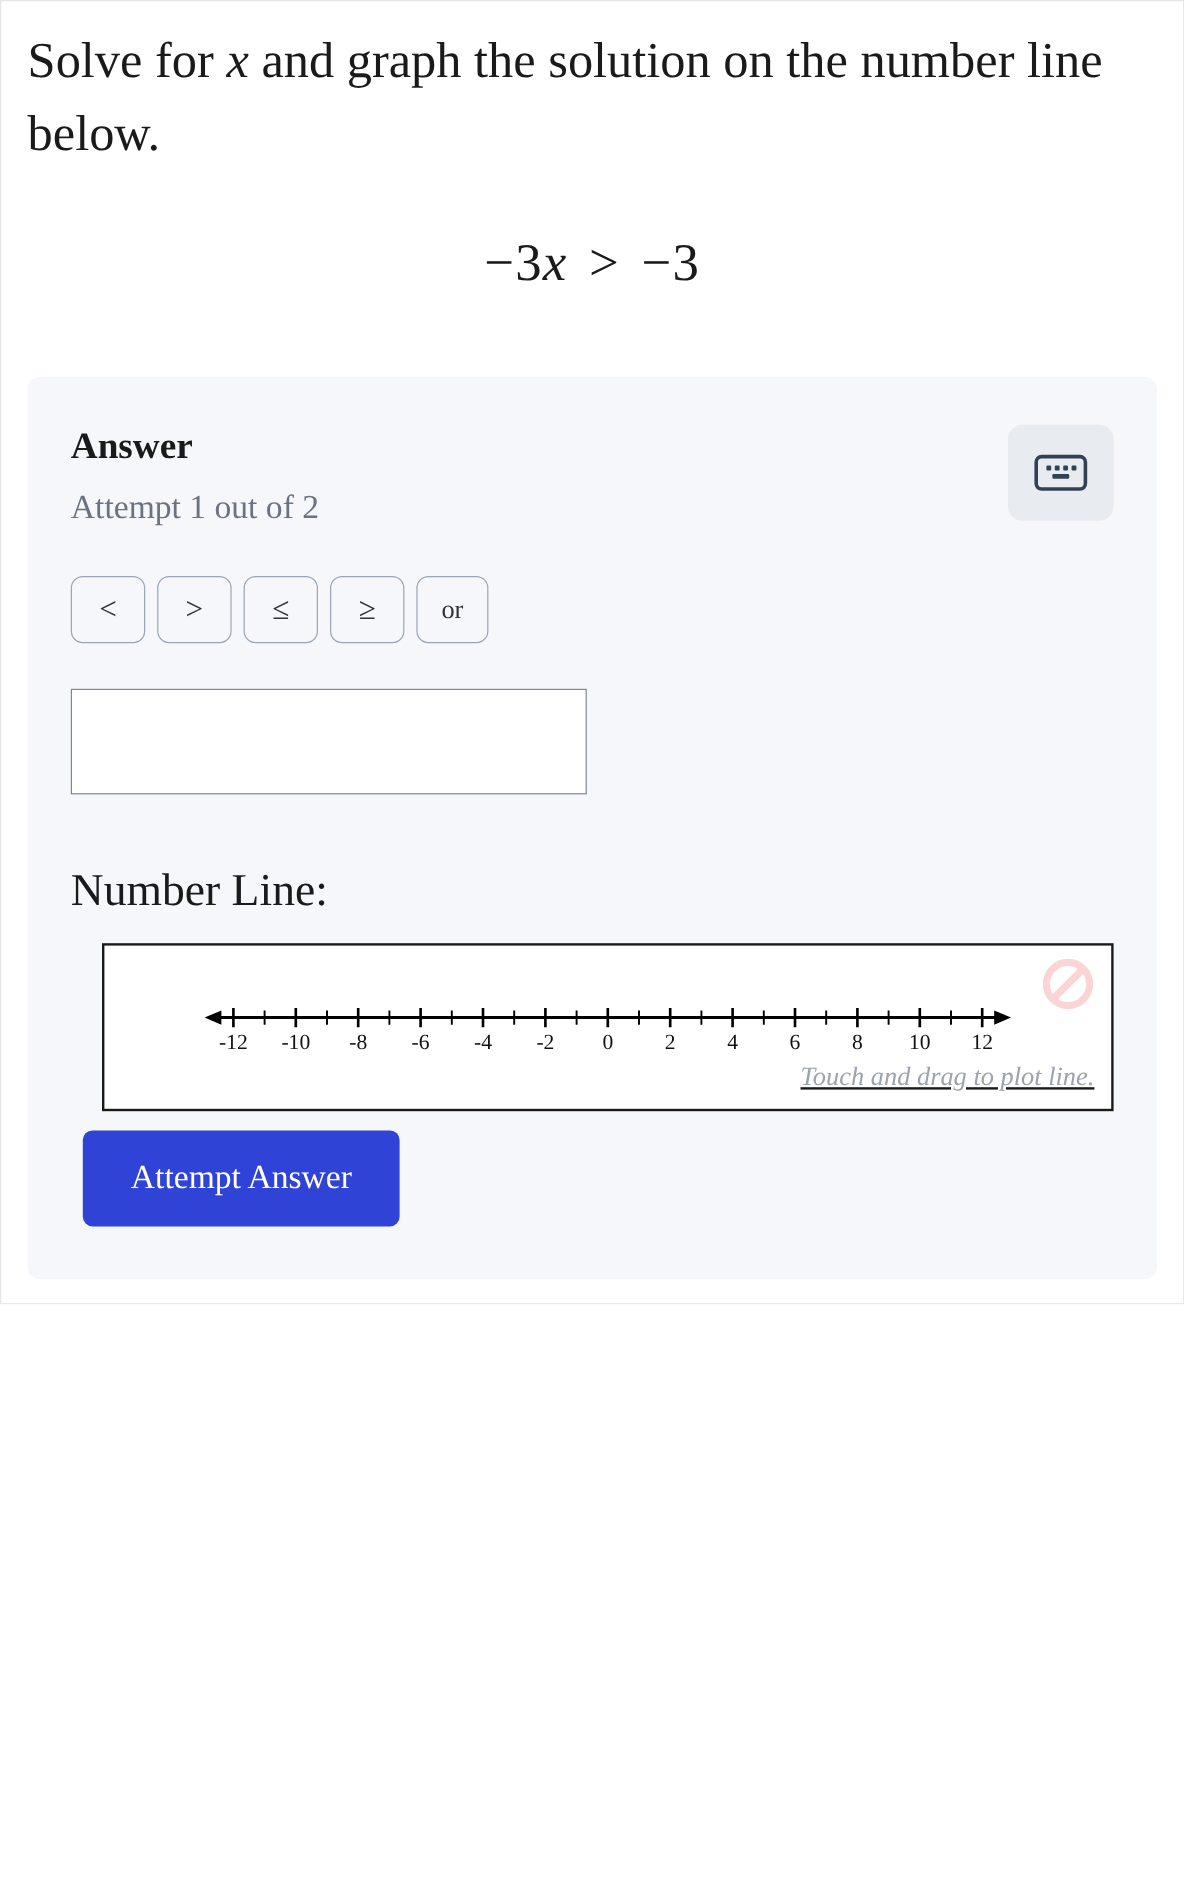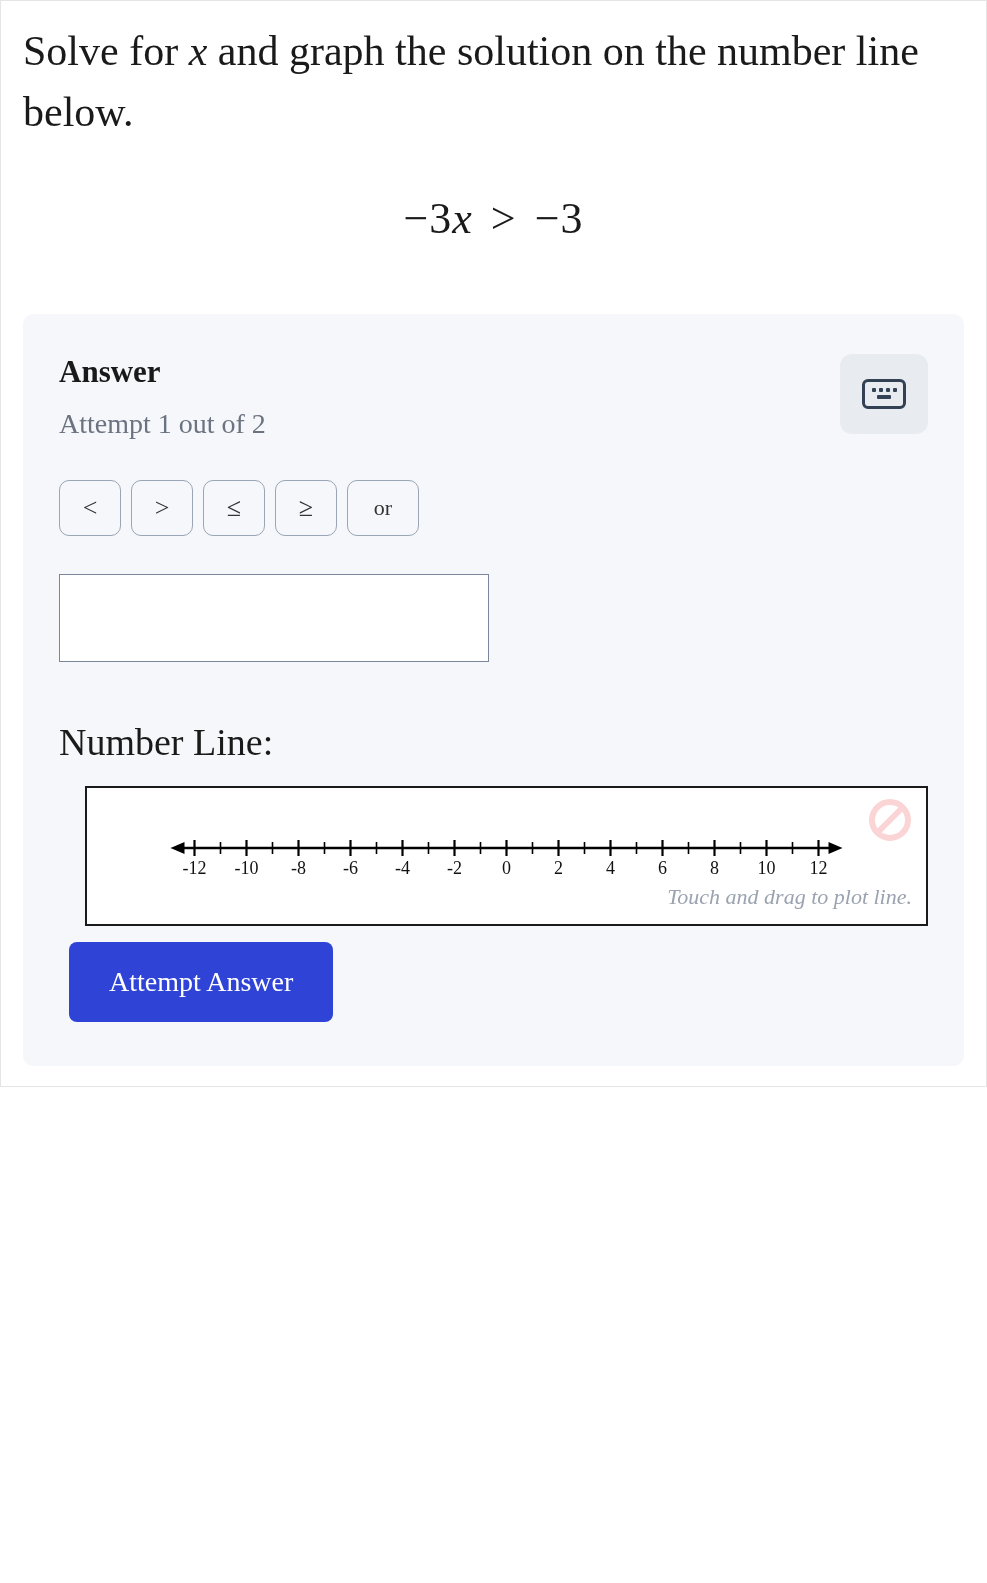--- a/index.html
+++ b/index.html
@@ -103,21 +103,21 @@
       background: transparent;
       font-size: 26px;
       font-family: 'Times New Roman', serif;
       cursor: pointer;
       display: flex;
       align-items: center;
       justify-content: center;
       color: #333;
     }
     .sym-btn.wide {
-      width: 72px;
+      width: 60px;
       font-size: 22px;
     }
     .section-label {
       font-size: 38px;
       margin-bottom: 22px;
     }
     .notation-input {
       width: 430px;
       height: 88px;
       border: 1.5px solid #7a8699;
@@ -128,20 +128,21 @@
       margin-bottom: 58px;
       display:block;
     }
     .numberline-wrap {
       border: 2px solid #1a1a1a;
       background: #ffffff;
       padding: 16px 14px 14px 14px;
       position: relative;
       margin-left: 26px;
       margin-bottom: 16px;
+      text-decoration: underline;
     }
     .clear-circle {
       position: absolute;
       top: 10px;
       right: 14px;
       width: 44px;
       height: 44px;
       border-radius: 50%;
       display:flex;
       align-items:center;

